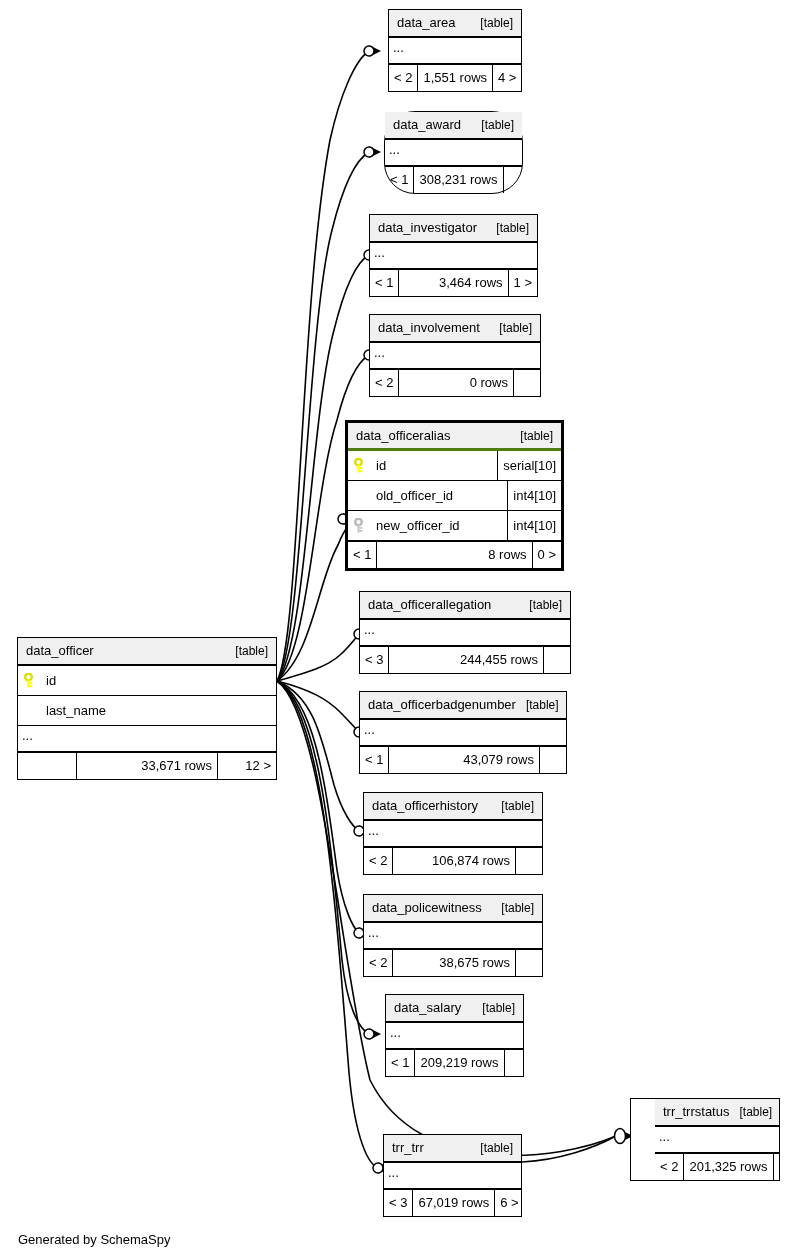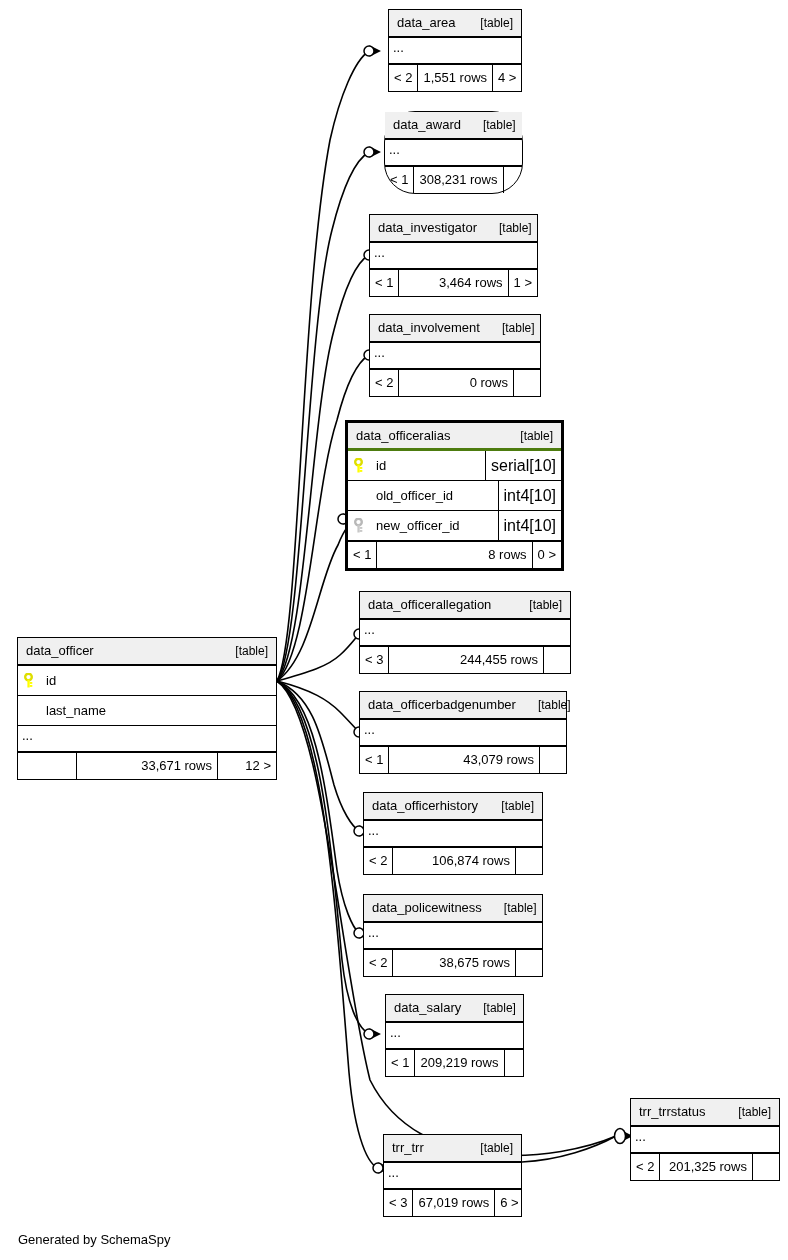--- a/index.html
+++ b/index.html
@@ -41,21 +41,20 @@
     border: 3px solid #000000;
   }
   .row {
     display: flex;
     border-bottom: 1px solid #000000;
     box-sizing: border-box;
     align-items: center;
     height: 30px;
     line-height: 30px;
     white-space: nowrap;
-    gap: 12px;
   }
   .row:last-child {
     border-bottom: none;
   }
   .hdr {
     background: #f0f0f0;
     border-bottom: 2px solid #000000;
     justify-content: space-between;
     padding: 0 8px;
     height: 28px;
@@ -89,21 +88,21 @@
     align-items: center;
     padding-left: 6px;
     overflow: hidden;
   }
   .coltype {
     flex: 0 0 auto;
     border-left: 1px solid #000000;
     padding: 0 5px;
     height: 100%;
     box-sizing: border-box;
-    font-size: 16px;
+    font-size: 13px;
     text-align: left;
   }
   .keyicon {
     flex: 0 0 auto;
     width: 14px;
     height: 16px;
     margin-right: 6px;
     display: inline-block;
     position: relative;
   }
@@ -406,21 +405,21 @@
 
     <div class="row ellipsis">...</div>
 
     <div class="footrow">
       <span class="f-left" style="min-width:58px;"></span>
       <span class="f-mid">33,671 rows</span>
       <span class="f-right" style="min-width:58px;">12 &gt;</span>
     </div>
   </div>
 
-  <div class="node" style="left:630px; top:1098px; width:150px;">
+  <div class="node" style="left:630px; top:1098px; width:150px;padding-left:24px;">
     <div class="row hdr">
       <span class="tname">trr_trrstatus</span>
       <span class="ttype">[table]</span>
     </div>
     <div class="row ellipsis">...</div>
     <div class="footrow">
       <span class="f-left">&lt; 2</span>
       <span class="f-mid">201,325 rows</span>
       <span class="f-right"></span>
     </div>

